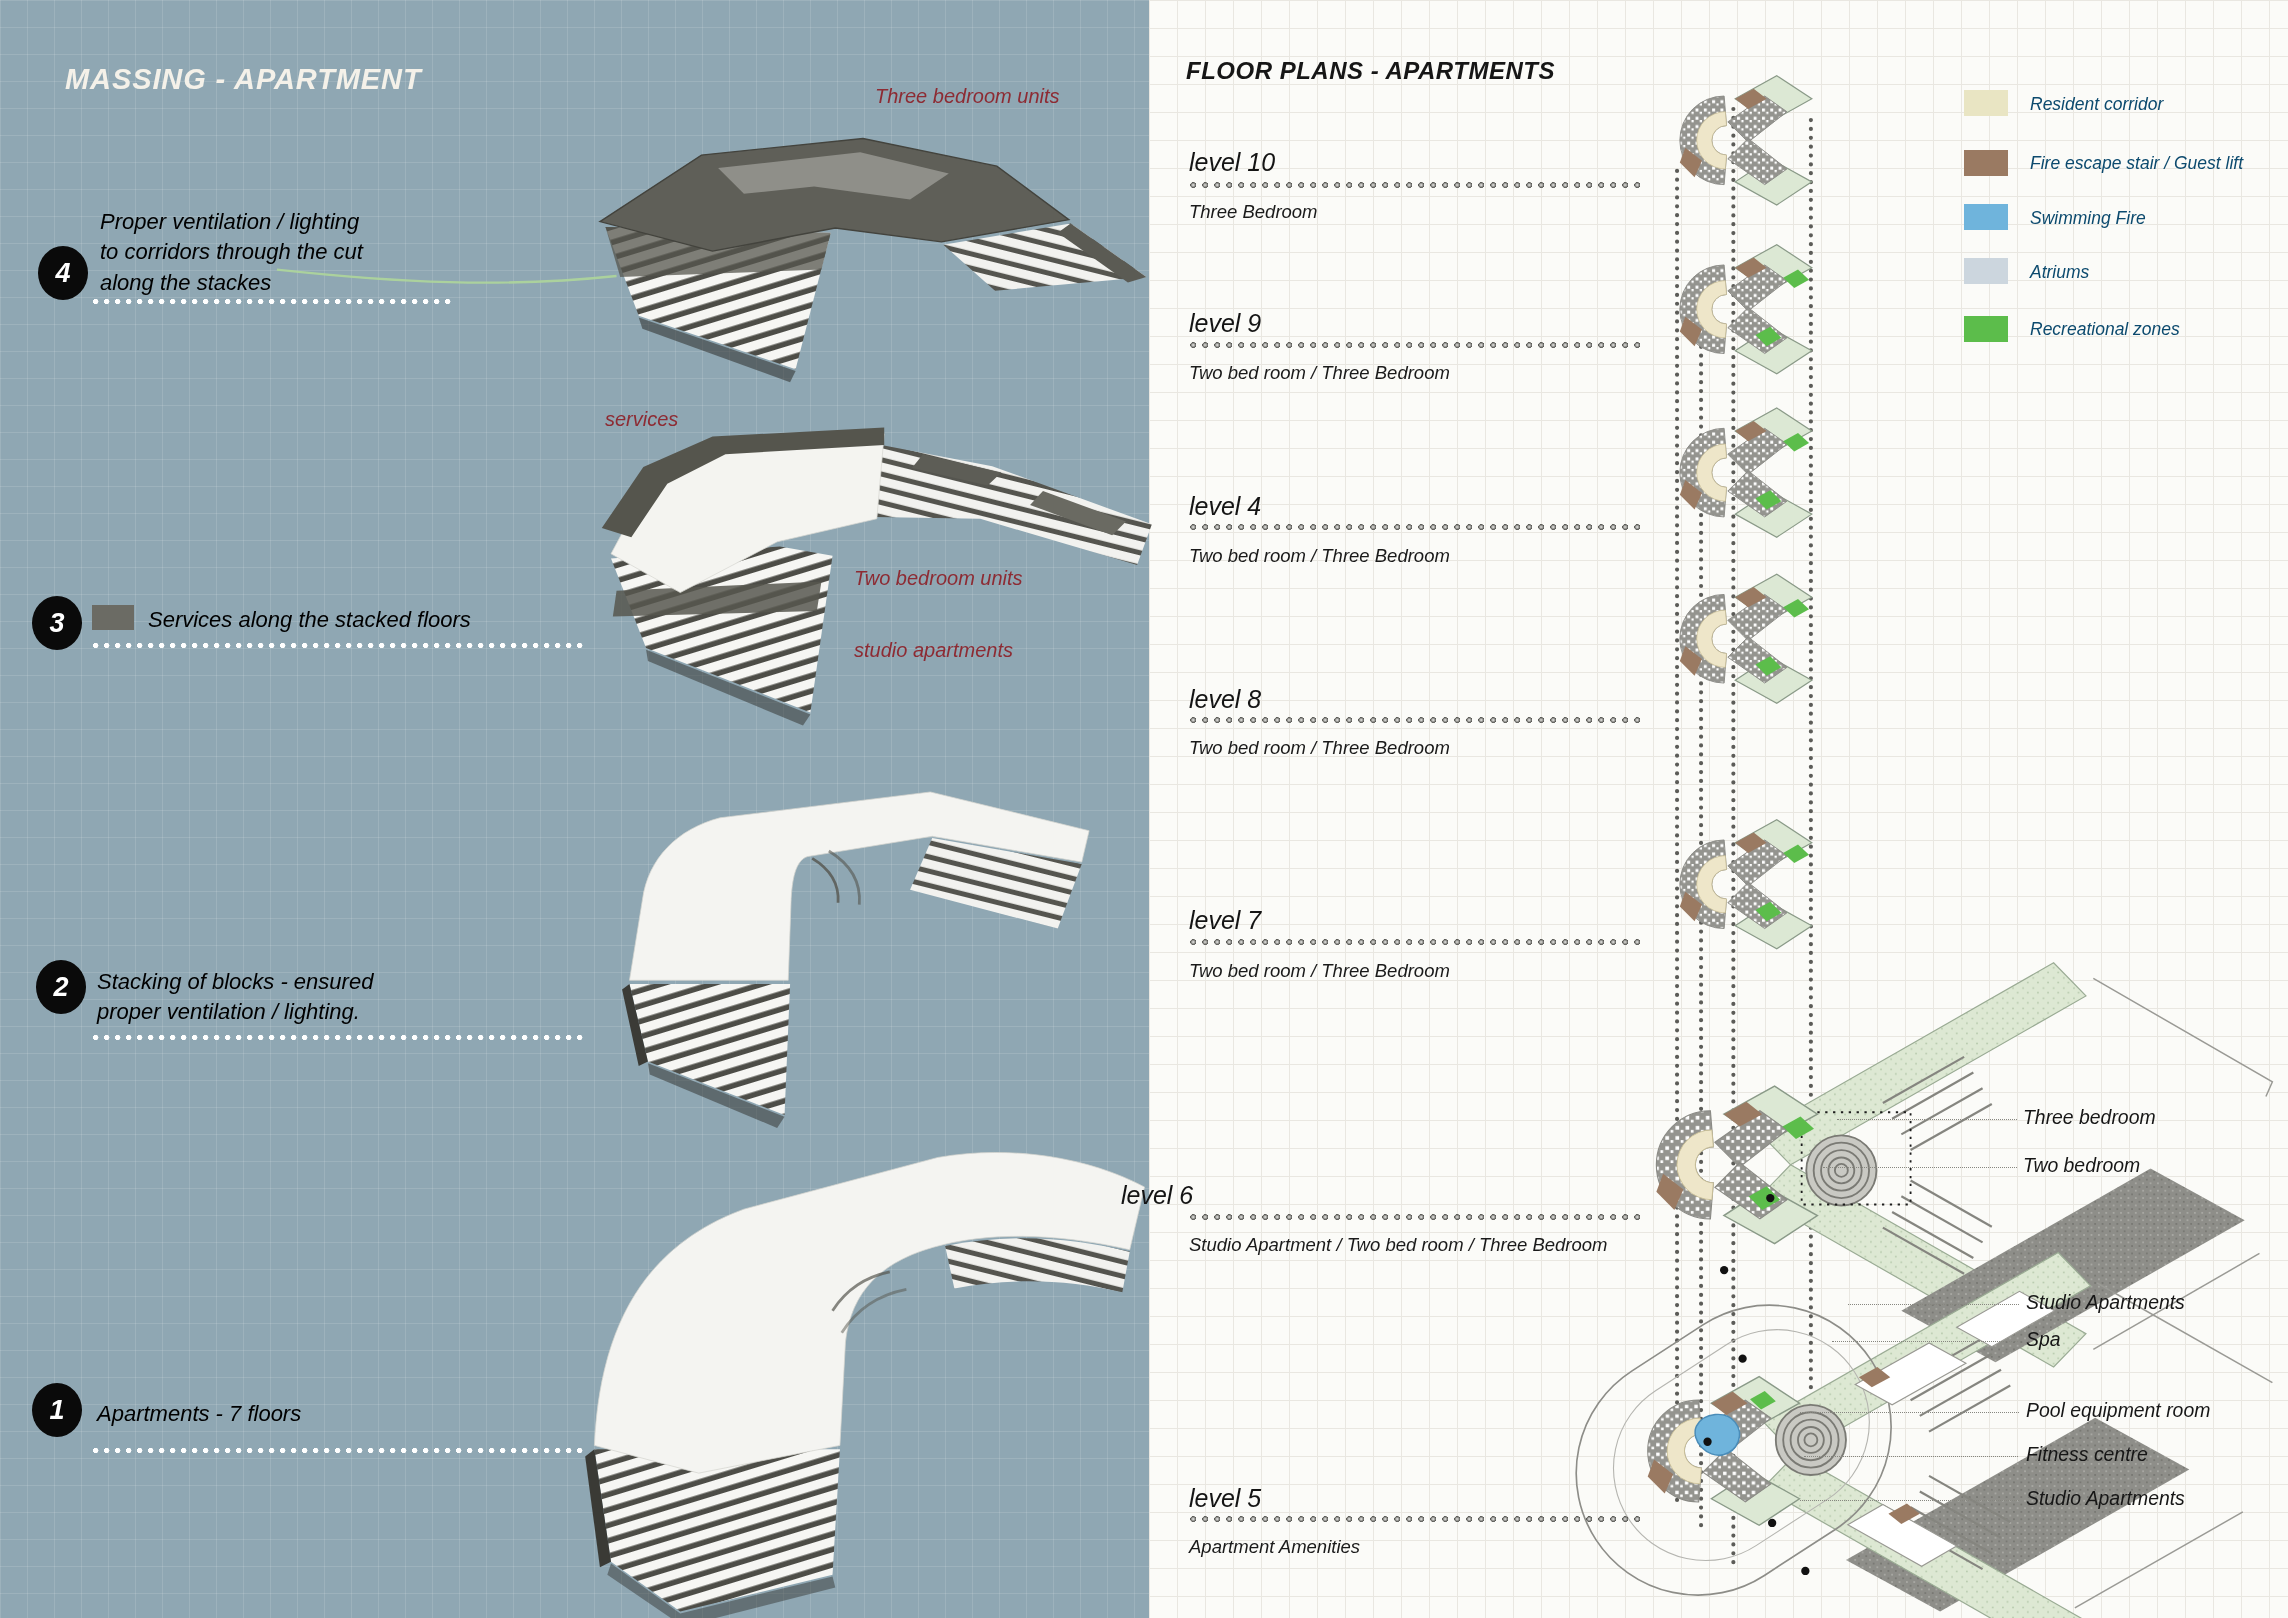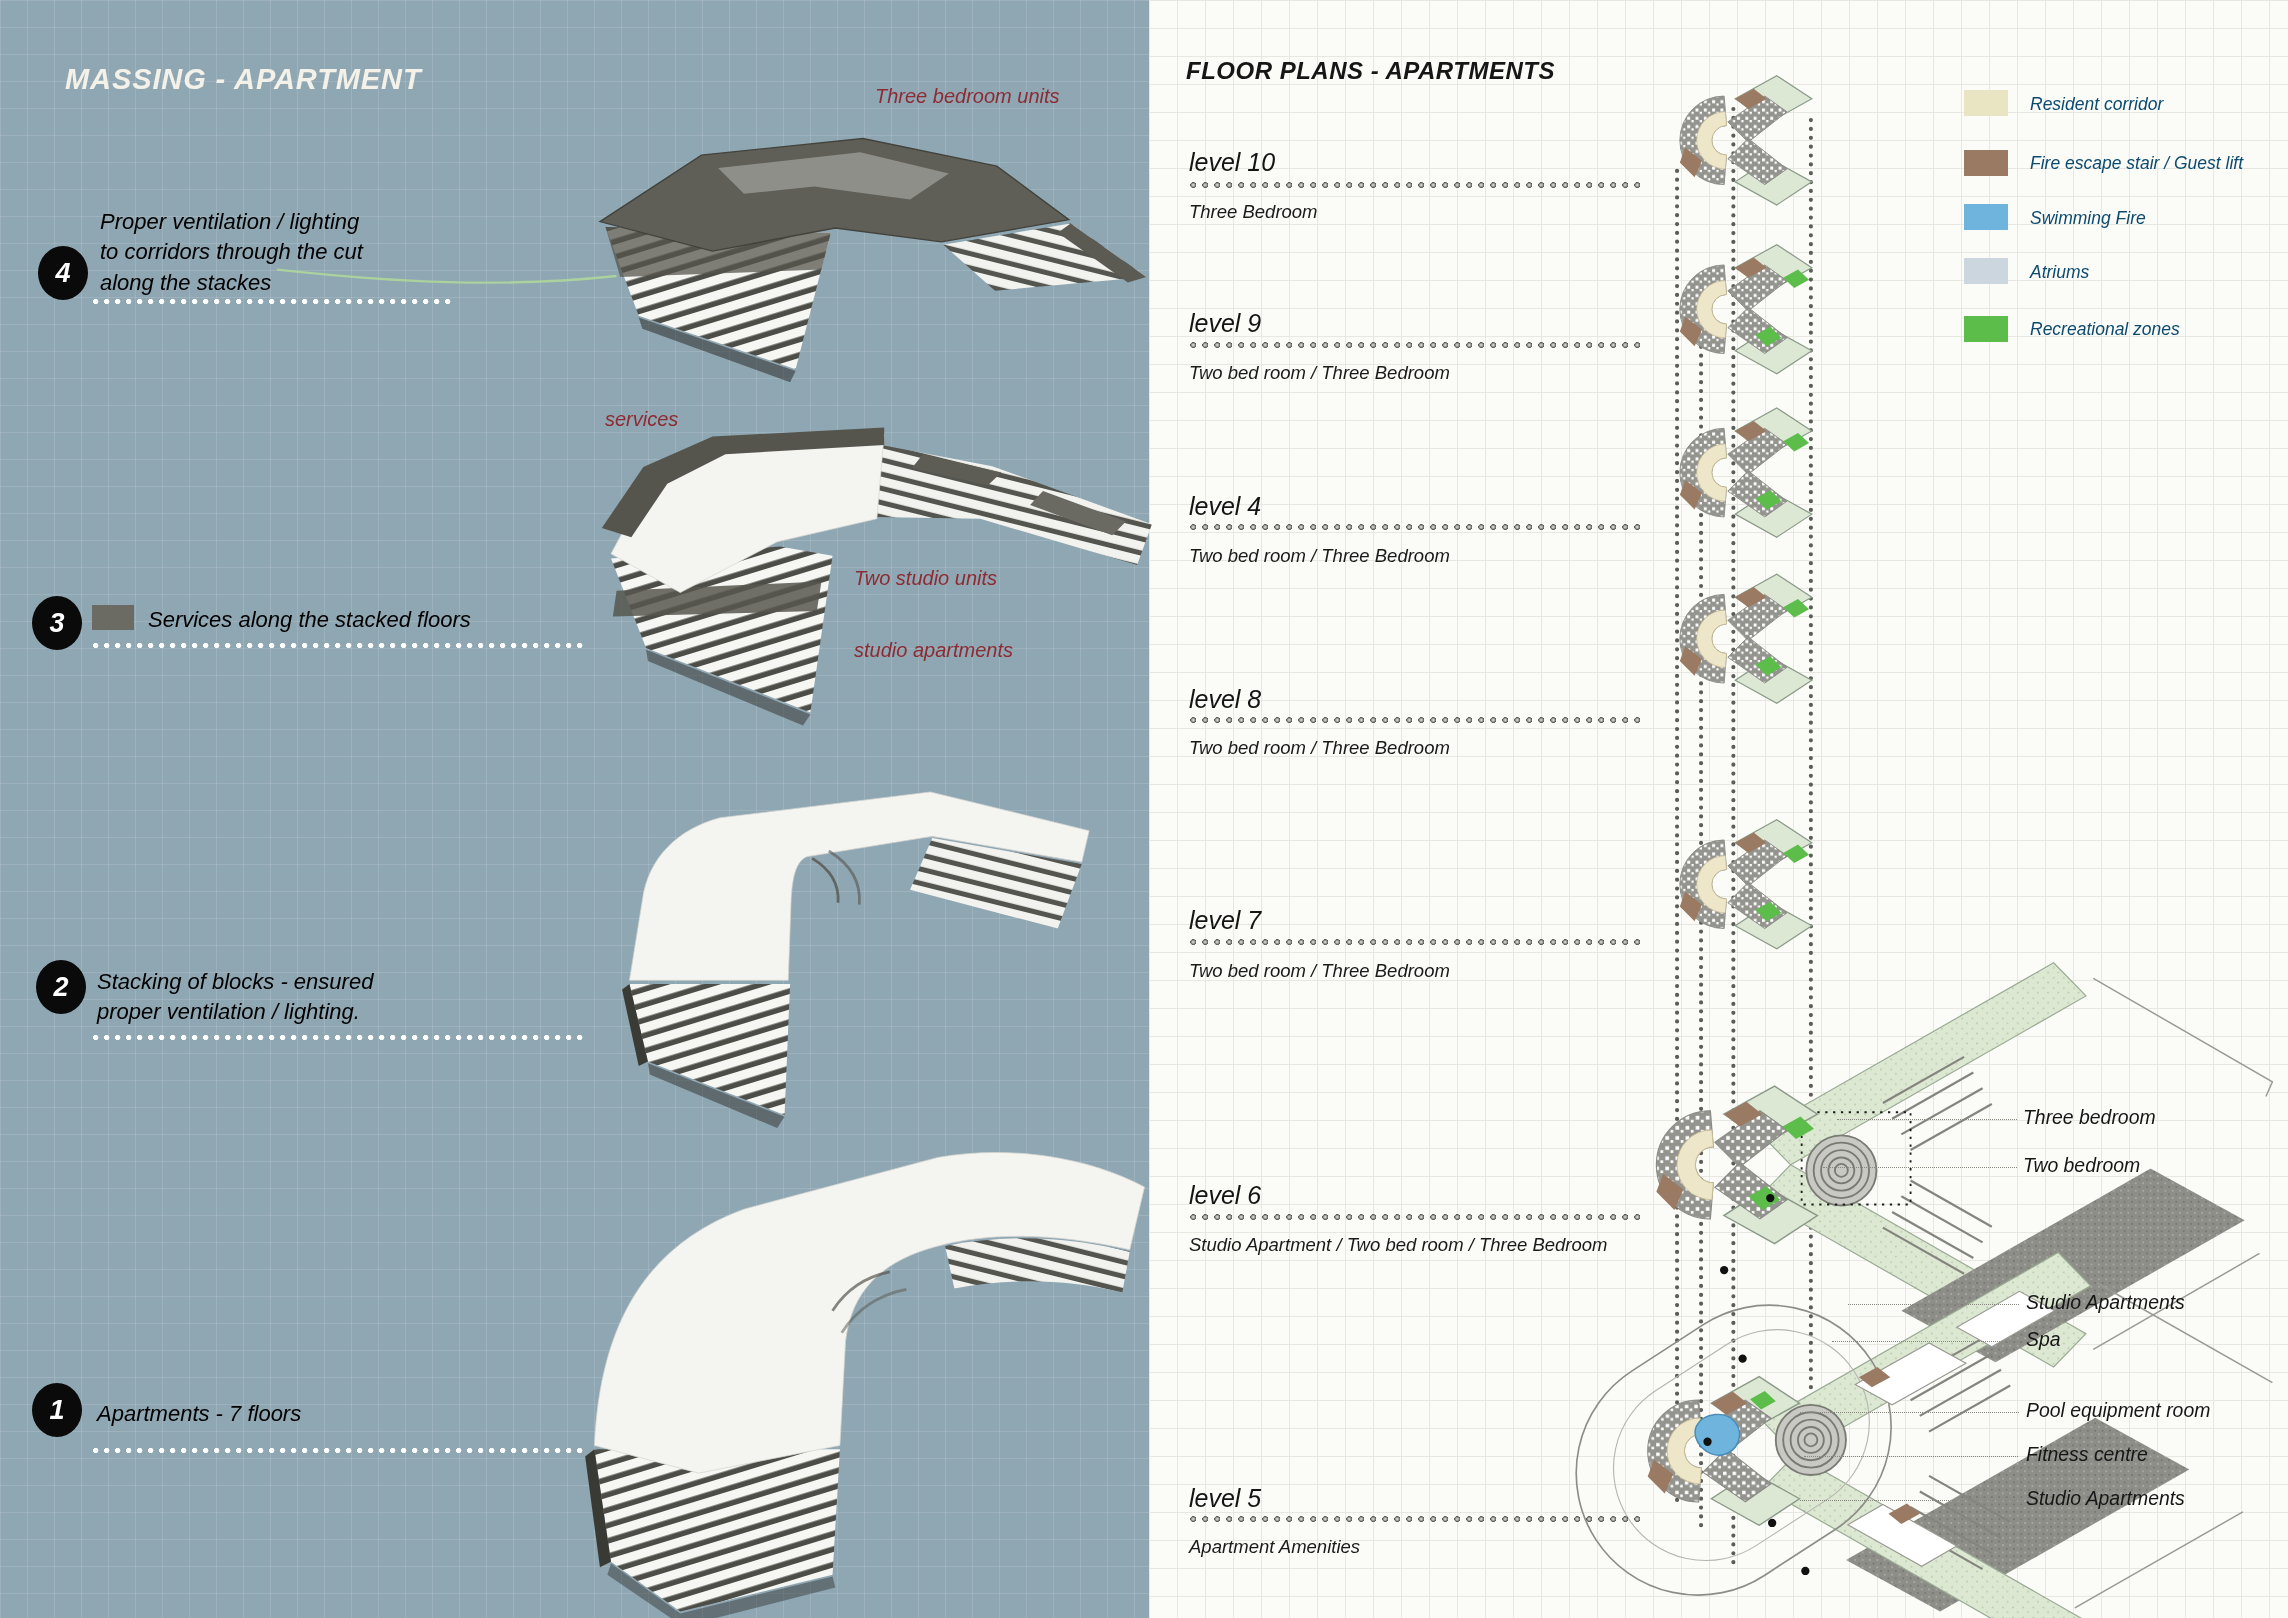--- a/index.html
+++ b/index.html
@@ -237,21 +237,21 @@
     <circle cx="1850" cy="1562" r="4.5" fill="#111"></circle>
     <circle cx="1920" cy="1650" r="4.5" fill="#111"></circle>
     <circle cx="1956" cy="1702" r="4.5" fill="#111"></circle>
   </g>
 </svg>
 
 <div class="txt l-title">MASSING - APARTMENT</div>
 
 <div class="txt red-label" style="left:875px;top:85px;">Three bedroom units</div>
 <div class="txt red-label" style="left:605px;top:408px;">services</div>
-<div class="txt red-label" style="left:854px;top:567px;">Two studio units</div>
+<div class="txt red-label" style="left:854px;top:567px;">Two bedroom units</div>
 <div class="txt red-label" style="left:854px;top:639px;">studio apartments</div>
 
 <div class="txt num-circle" style="left:38px;top:246px;">
   <span>4</span>
 </div>
 <div class="txt anno-text" style="left:100px;top:207px;width:277px;">Proper ventilation / lighting to corridors through the cut along the stackes</div>
 <div class="txt dots-white" style="left:92px;top:298px;width:362px;"></div>
 
 <div class="txt num-circle" style="left:32px;top:596px;">
   <span>3</span>
@@ -298,21 +298,21 @@
 <div class="txt level-desc" style="left:1189px;top:545px;">Two bed room / Three Bedroom</div>
 
 <div class="txt level-name" style="left:1189px;top:685px;">level 8</div>
 <div class="txt dots-gray" style="left:1189px;top:716px;"></div>
 <div class="txt level-desc" style="left:1189px;top:737px;">Two bed room / Three Bedroom</div>
 
 <div class="txt level-name" style="left:1189px;top:906px;">level 7</div>
 <div class="txt dots-gray" style="left:1189px;top:938px;"></div>
 <div class="txt level-desc" style="left:1189px;top:960px;">Two bed room / Three Bedroom</div>
 
-<div class="txt level-name" style="left:1189px;top:1181px;">level 6</div>
+<div class="txt level-name" style="left:1121px;top:1181px;">level 6</div>
 <div class="txt dots-gray" style="left:1189px;top:1213px;"></div>
 <div class="txt level-desc" style="left:1189px;top:1234px;">Studio Apartment / Two bed room / Three Bedroom</div>
 
 <div class="txt level-name" style="left:1189px;top:1484px;">level 5</div>
 <div class="txt dots-gray" style="left:1189px;top:1515px;"></div>
 <div class="txt level-desc" style="left:1189px;top:1536px;">Apartment Amenities</div>
 
 <div class="txt leader" style="left:1837px;top:1119px;width:180px;"></div>
 <div class="txt callout" style="left:2023px;top:1106px;">Three bedroom</div>
 

